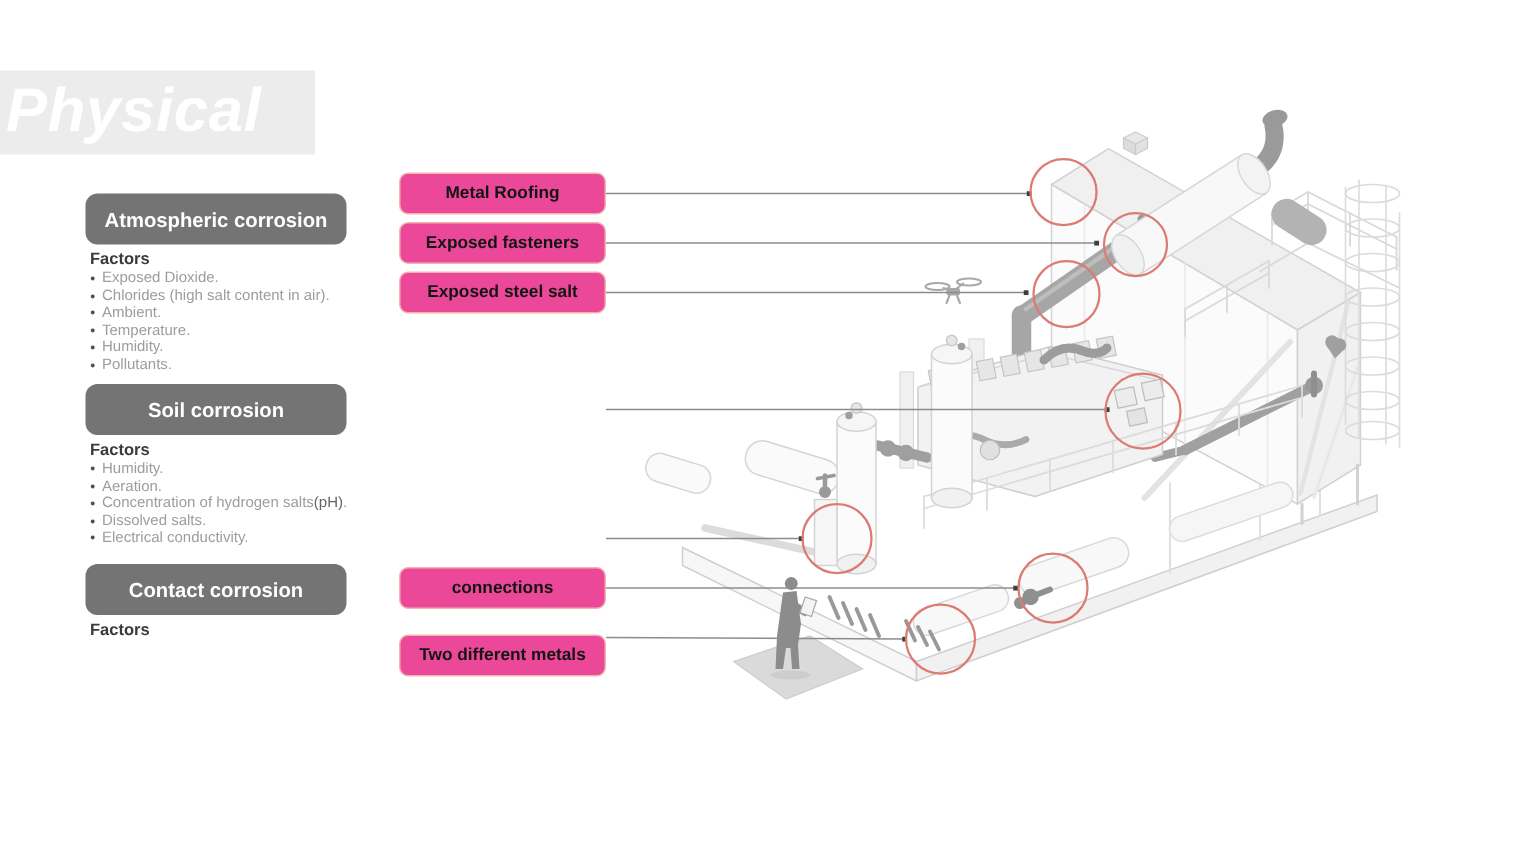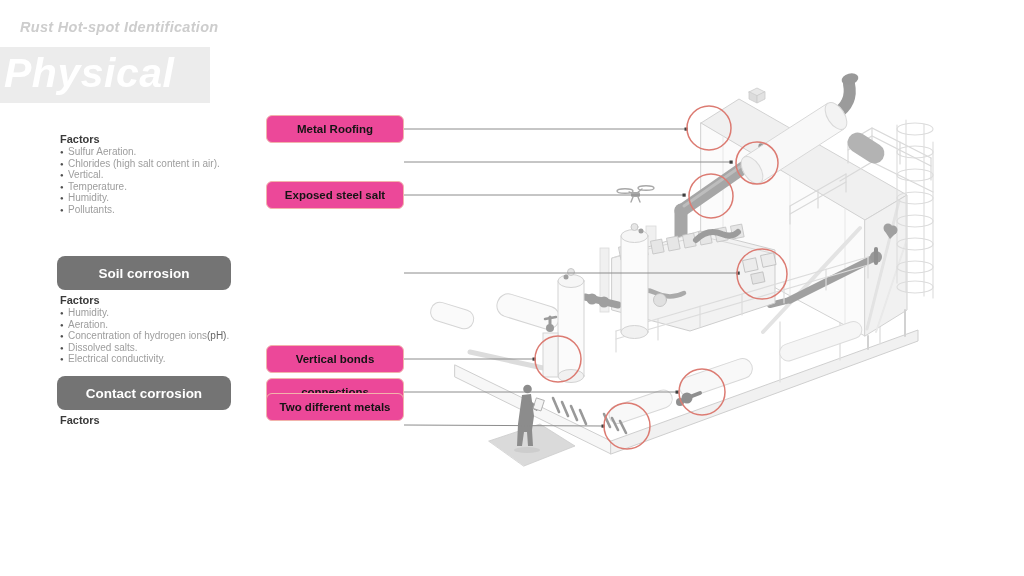--- a/index.html
+++ b/index.html
@@ -250,74 +250,76 @@
       <circle cx="709" cy="128" r="22"></circle>
       <circle cx="757" cy="163" r="21"></circle>
       <circle cx="711" cy="196" r="22"></circle>
       <circle cx="762" cy="274" r="25"></circle>
       <circle cx="558" cy="359" r="23"></circle>
       <circle cx="702" cy="392" r="23"></circle>
       <circle cx="627" cy="426" r="23"></circle>
     </g>
   </svg>
 
-  <div class="eyebrow">Rust Hot-spot Identification</div>
 
   <div class="banner">
     <span>Physical</span>
   </div>
 
   <div class="section" style="top:129px">
+    <div class="section-header">
+      <span>Atmospheric corrosion</span>
+    </div>
     <div class="factors">
       <div class="factors-title">Factors</div>
       <ul>
-        <li>Sulfur Aeration.</li>
+        <li>Exposed Dioxide.</li>
         <li>Chlorides (high salt content in air).</li>
-        <li>Vertical.</li>
+        <li>Ambient.</li>
         <li>Temperature.</li>
         <li>Humidity.</li>
         <li>Pollutants.</li>
       </ul>
     </div>
   </div>
 
   <div class="section" style="top:256px">
     <div class="section-header">
       <span>Soil corrosion</span>
     </div>
     <div class="factors">
       <div class="factors-title">Factors</div>
       <ul>
         <li>Humidity.</li>
         <li>Aeration.</li>
-        <li><span>Concentration of hydrogen ions</span><span class="b">(pH)</span><span>.</span></li>
+        <li><span>Concentration of hydrogen salts</span><span class="b">(pH)</span><span>.</span></li>
         <li>Dissolved salts.</li>
         <li>Electrical conductivity.</li>
       </ul>
     </div>
   </div>
 
   <div class="section" style="top:376px">
     <div class="section-header">
       <span>Contact corrosion</span>
     </div>
     <div class="factors">
       <div class="factors-title">Factors</div>
     </div>
   </div>
 
   <div class="callout" style="top:115px">
       <span>Metal Roofing</span>
     </div>
+  <div class="callout" style="top:148px">
+      <span>Exposed fasteners</span>
+    </div>
   <div class="callout" style="top:181px">
       <span>Exposed steel salt</span>
     </div>
-  <div class="callout" style="top:345px">
-      <span>Vertical bonds</span>
-    </div>
   <div class="callout" style="top:378px">
       <span>connections</span>
     </div>
-  <div class="callout" style="top:393px">
+  <div class="callout" style="top:423px">
       <span>Two different metals</span>
     </div>
 
 </div>
 
 </body></html>

